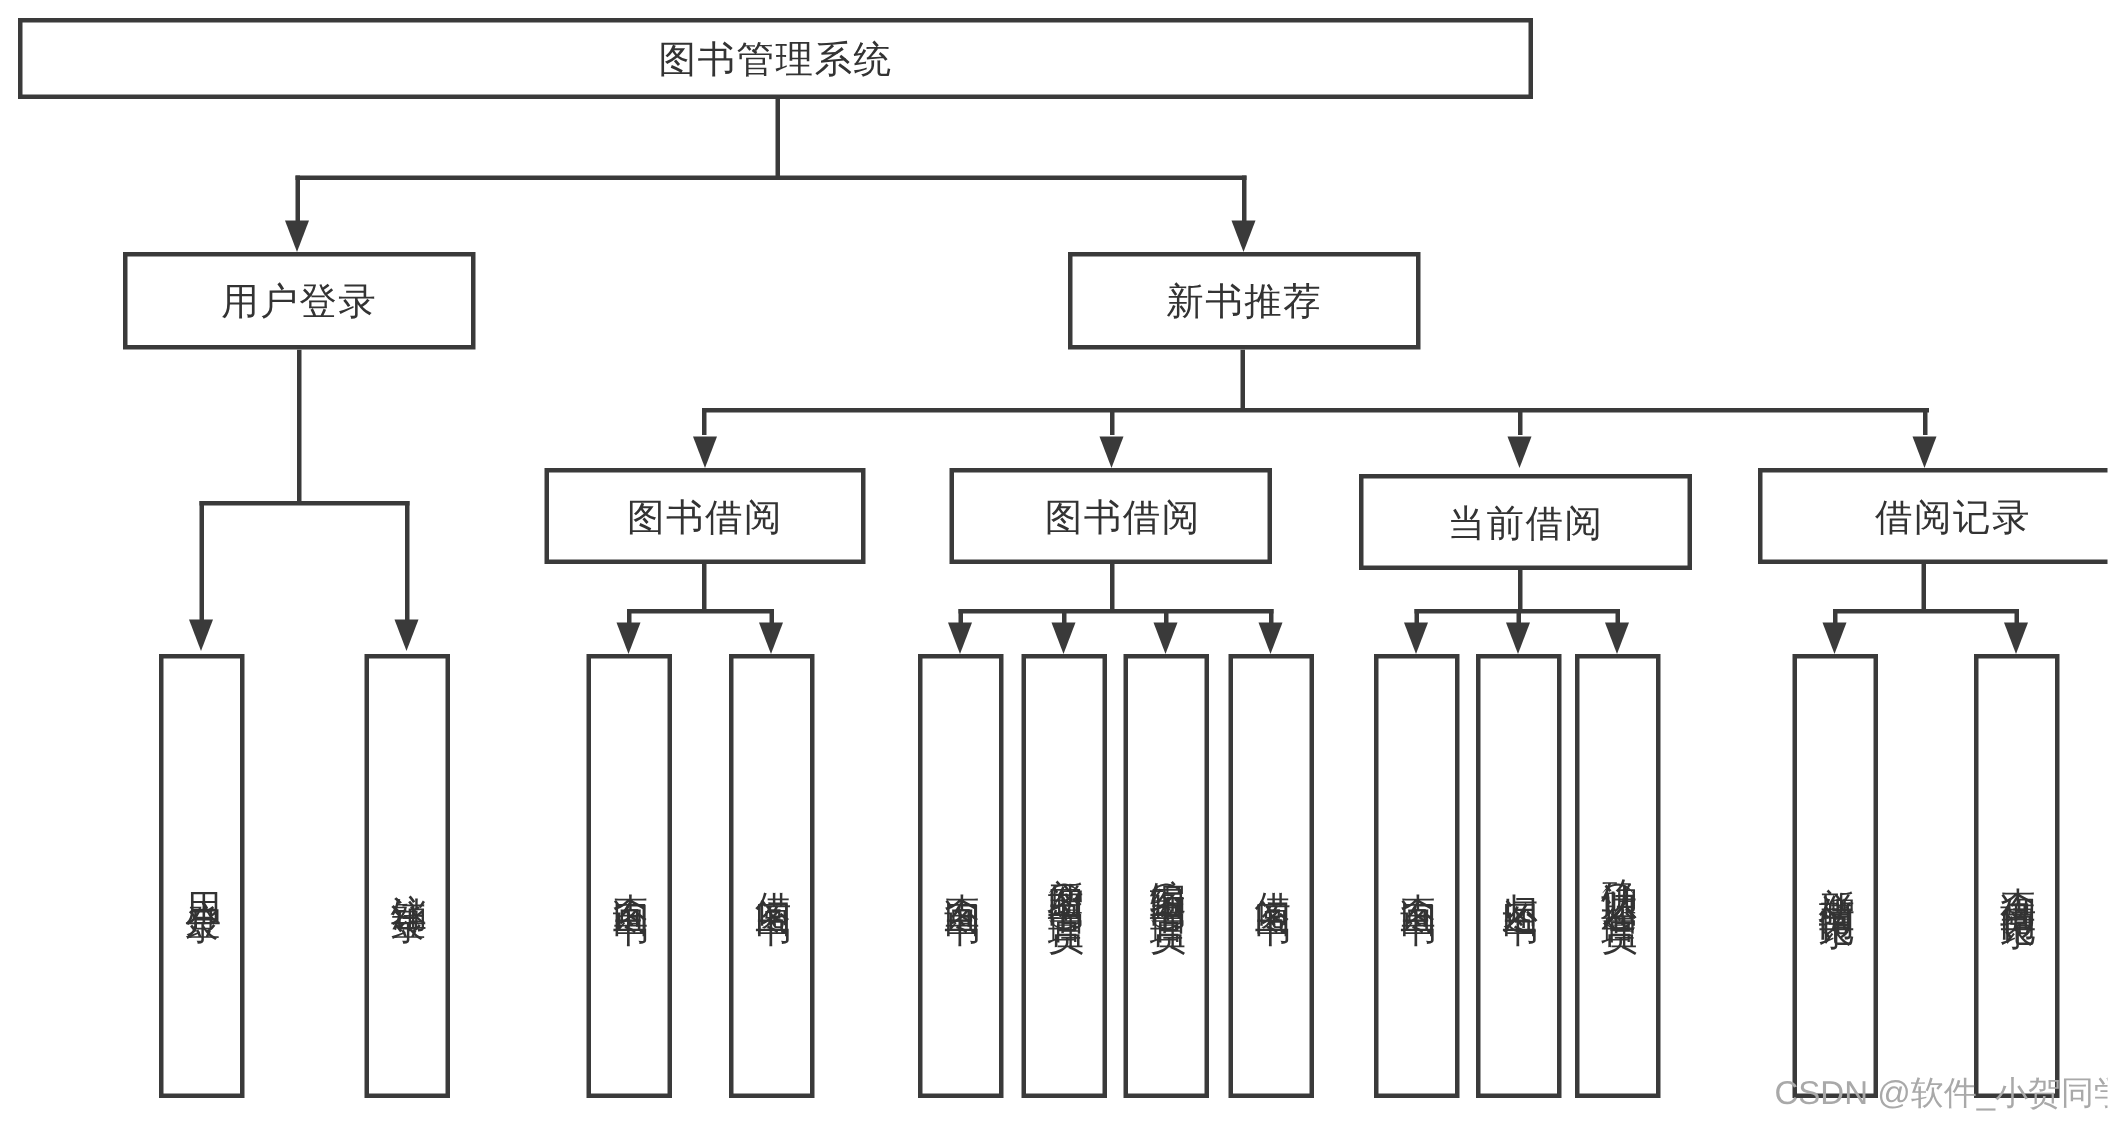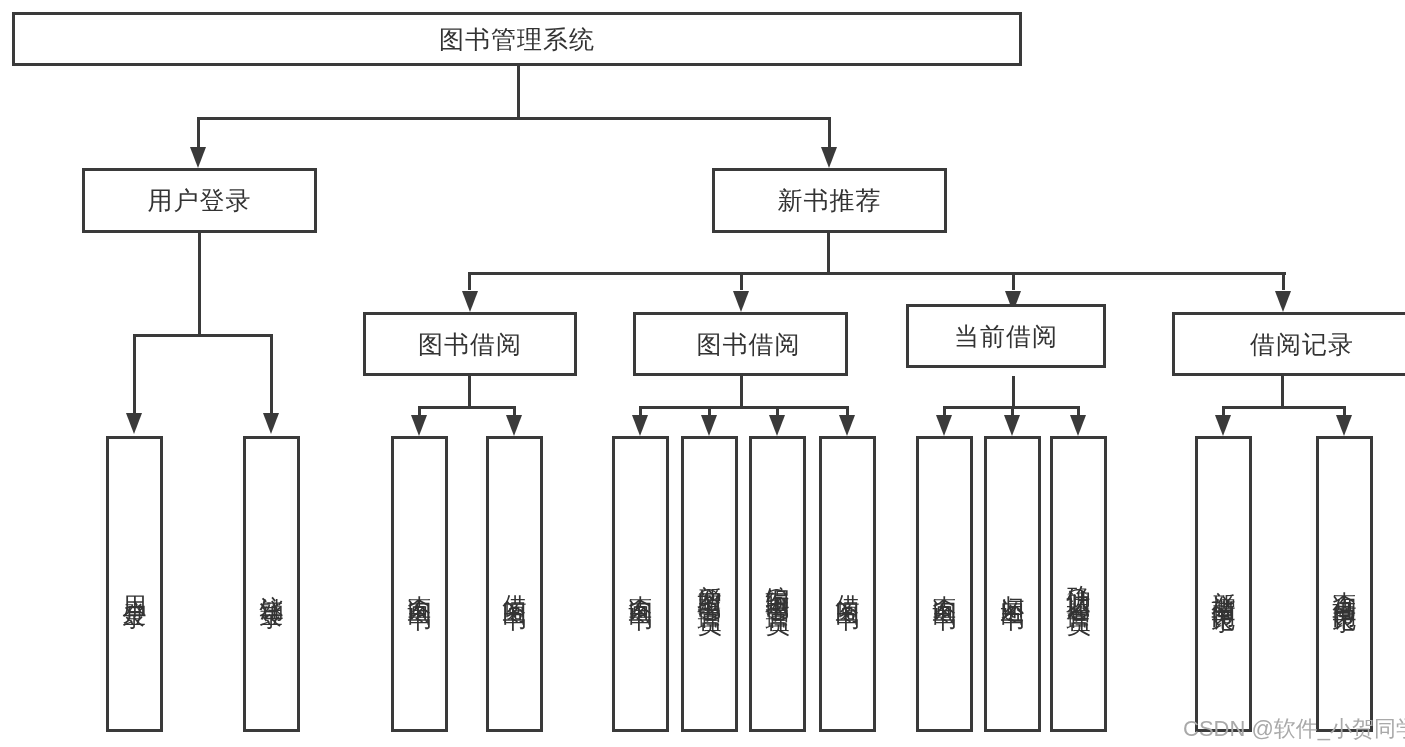--- a/index.html
+++ b/index.html
@@ -125,21 +125,21 @@
   <div class="node hnode" style="left:712px;top:168px;width:235px;height:65px;">
     <span>新书推荐</span>
   </div>
 
   <div class="node hnode" style="left:363px;top:312px;width:214px;height:64px;">
     <span>图书借阅</span>
   </div>
   <div class="node hnode" style="left:633px;top:312px;width:215px;height:64px;padding-left:16px;">
     <span>图书借阅</span>
   </div>
-  <div class="node hnode" style="left:906px;top:304px;width:200px;height:64px;">
+  <div class="node hnode" style="left:906px;top:316px;width:222px;height:64px;">
     <span>当前借阅</span>
   </div>
   <div class="node hnode" style="left:1172px;top:312px;width:260px;height:64px;">
     <span>借阅记录</span>
   </div>
 
   <div class="node vnode" style="left:106px;top:436px;width:57px;height:296px;">
     <span>用户登录</span>
   </div>
   <div class="node vnode" style="left:243px;top:436px;width:57px;height:296px;">

